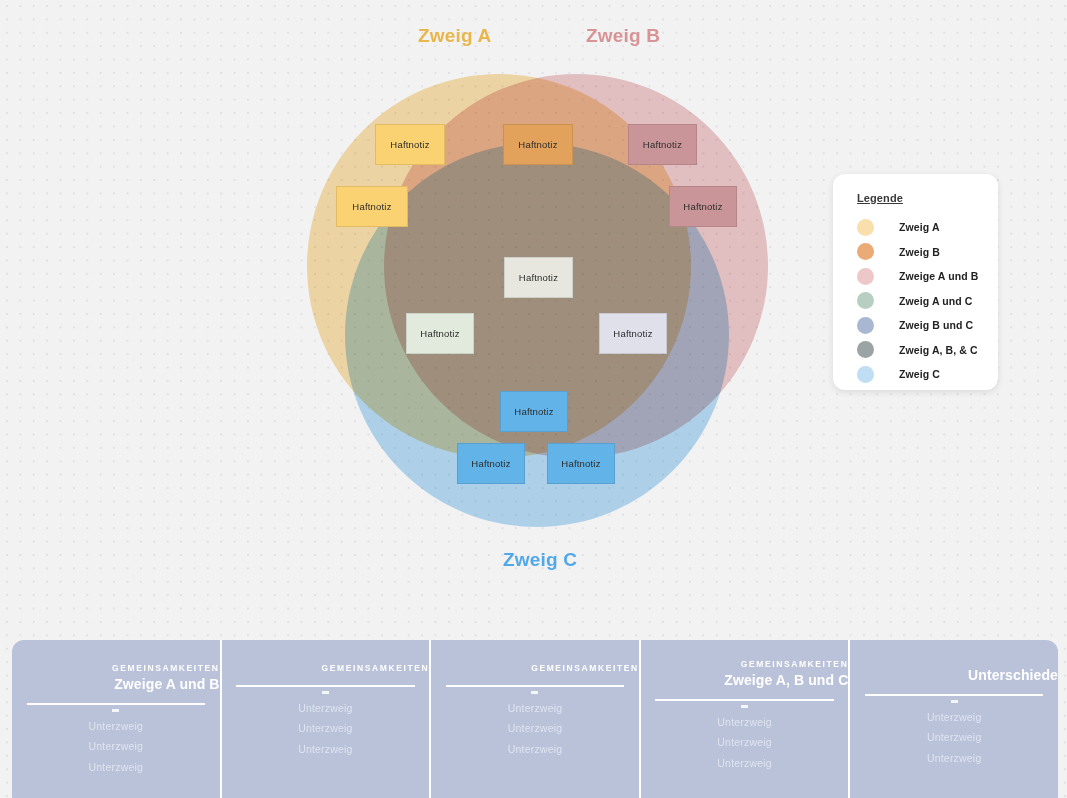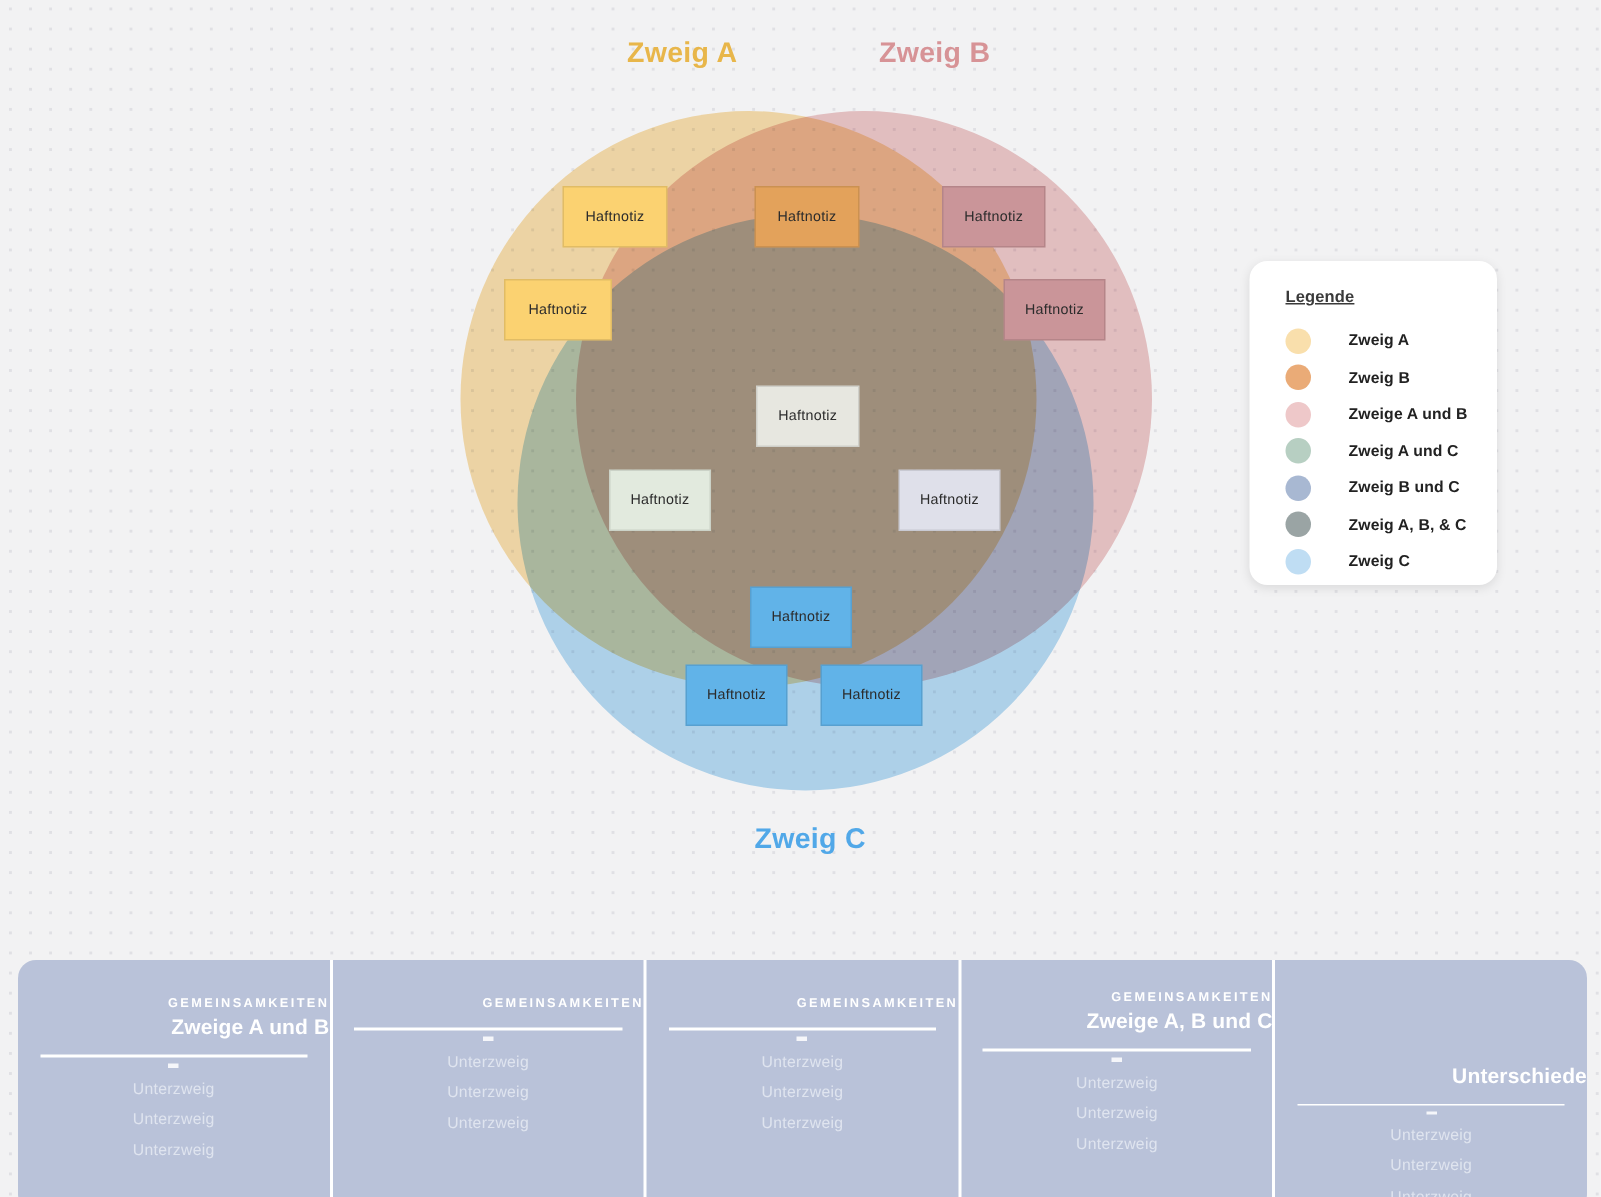--- a/index.html
+++ b/index.html
@@ -151,21 +151,21 @@
     min-height: 11px;
   }
   .tcol-name {
     font-size: 14px;
     font-weight: bold;
     color: #ffffff;
     display: block;
     margin-top: 2px;
     letter-spacing: .1px;
   }
-  .tcol.no-eyebrow .tcol-head { padding-top: 29px; margin-top: 27px; }
+  .tcol.no-eyebrow .tcol-head { padding-top: 14px; }
   .tcol.raised .tcol-head { padding-top: 19px; }
   .tcol-rule {
     width: 86%;
     height: 2px;
     background: #ffffff;
     margin-top: 11px;
   }
   .tcol-dash {
     width: 7px; height: 2.5px;
     background: #ffffff;

